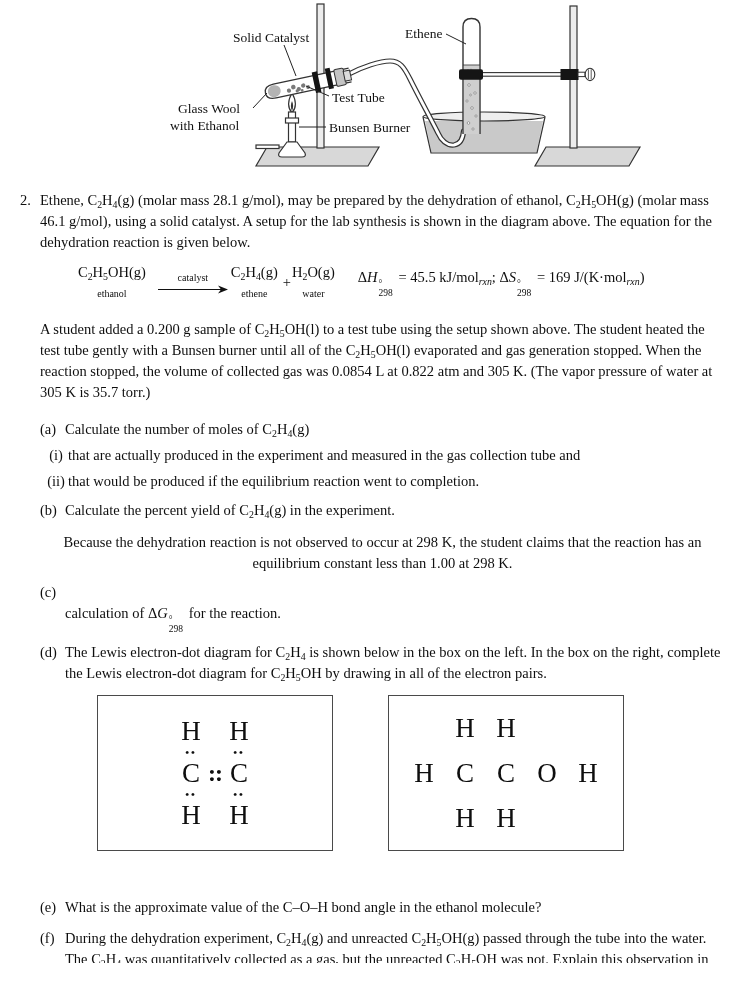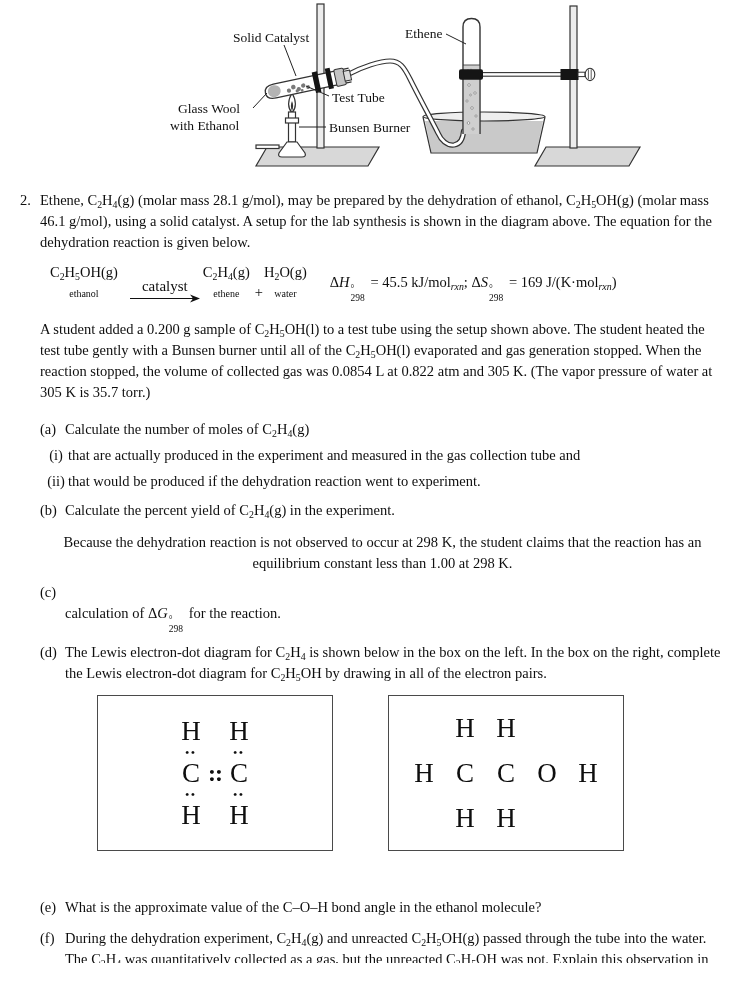--- a/index.html
+++ b/index.html
@@ -10,26 +10,26 @@
   .para{margin:0;}
   .qwrap{position:relative;}
   .qnum{position:absolute;left:-20px;top:0;}
   .part{position:relative;padding-left:25px;}
   .plabel{position:absolute;left:0;top:0;}
   .subpart{position:relative;padding-left:28px;}
   .subpart .plabel{left:6px;width:20px;text-align:center;}
   sub{font-size:0.68em;line-height:0;vertical-align:-0.30em;}
   .it{font-style:italic;}
   
-  .equation{margin:9px 0 0 10px;display:flex;align-items:flex-end;white-space:nowrap;}
+  .equation{margin:9px 0 0 38px;display:flex;align-items:center;white-space:nowrap;}
   .term{display:inline-flex;flex-direction:column;align-items:center;margin-right:9px;}
   .term .name{font-size:10px;line-height:19px;margin-top:1px;}
   .plus{margin:0 1px 0 -4px;}
   .arrowterm{align-items:center;margin:0 3px;}
-  .cat{font-size:15px;line-height:11px;}
+  .cat{font-size:10px;line-height:11px;}
   .arr{display:block;margin-top:2px;}
   .thermo{margin-left:14px;line-height:21px;}
   .ss{display:inline-flex;flex-direction:column;align-items:flex-start;font-size:9.5px;
       line-height:9px;vertical-align:-5px;margin:0 2px 0 1px;}
   
   .boxrow{display:flex;gap:55px;margin:11px 0 0 57px;}
   .lewisbox{width:236px;height:156px;border:1.5px solid #4a4a4a;background:#fff;
             display:flex;align-items:center;justify-content:center;box-sizing:border-box;}
   .lgrid{display:grid;grid-template-columns:26px 22px 26px;grid-template-rows:30px 12px 30px 12px 30px;
          justify-items:center;align-items:center;}
@@ -188,21 +188,21 @@
       <div class="ptext">Calculate the number of moles of C<sub>2</sub>H<sub>4</sub>(g)</div>
     </div>
 
     <div class="subpart" style="margin-top:5px;">
       <span class="plabel">(i)</span>
       <div class="ptext">that are actually produced in the experiment and measured in the gas collection tube and</div>
     </div>
 
     <div class="subpart" style="margin-top:5px;">
       <span class="plabel">(ii)</span>
-      <div class="ptext">that would be produced if the dehydration reaction went to experiment.</div>
+      <div class="ptext">that would be produced if the equilibrium reaction went to completion.</div>
     </div>
 
     <div class="part" style="margin-top:8px;">
       <span class="plabel">(b)</span>
       <div class="ptext">Calculate the percent yield of C<sub>2</sub>H<sub>4</sub>(g) in the experiment.</div>
     </div>
 
     <p class="para" style="margin-top:11px;text-align:center;">Because the dehydration reaction is not observed to occur at 298 K, the student claims that the reaction has an equilibrium constant less than 1.00 at 298 K.</p>
 
     <div class="part" style="margin-top:8px;">

